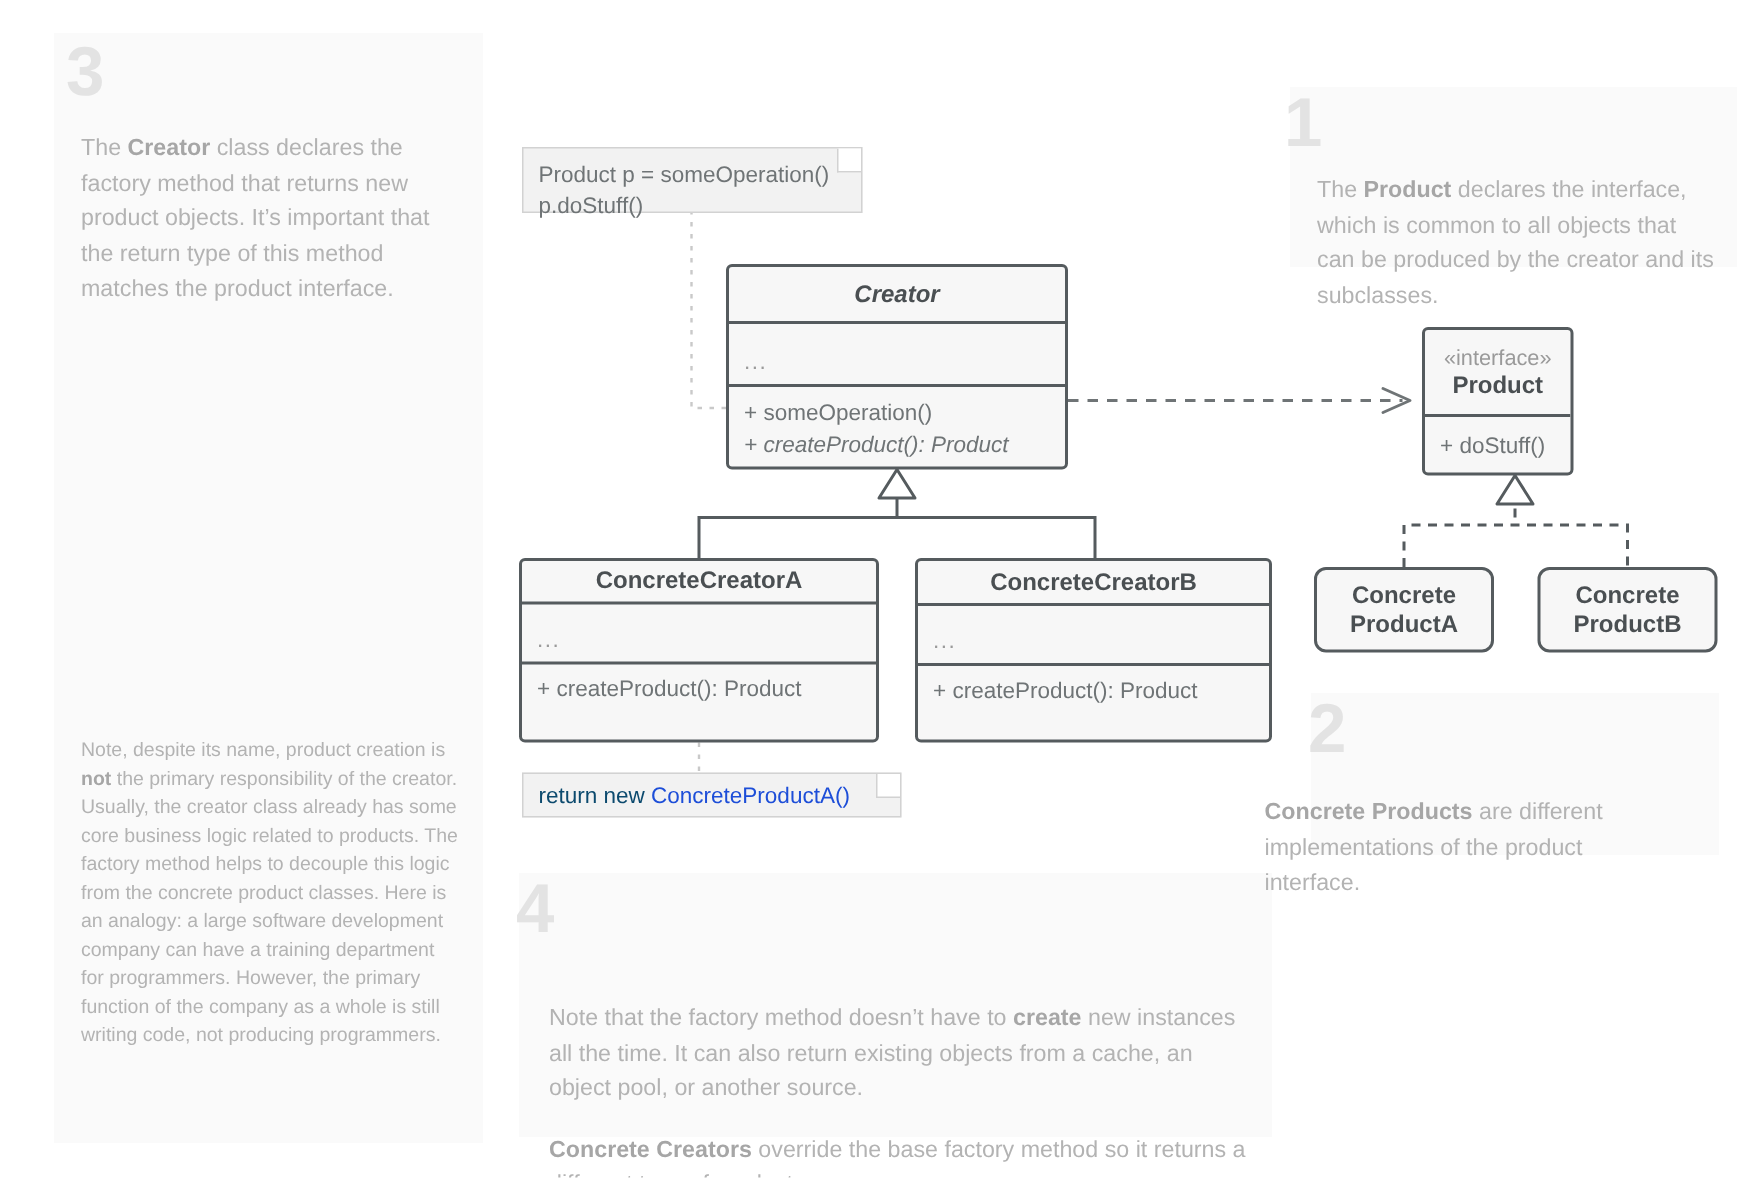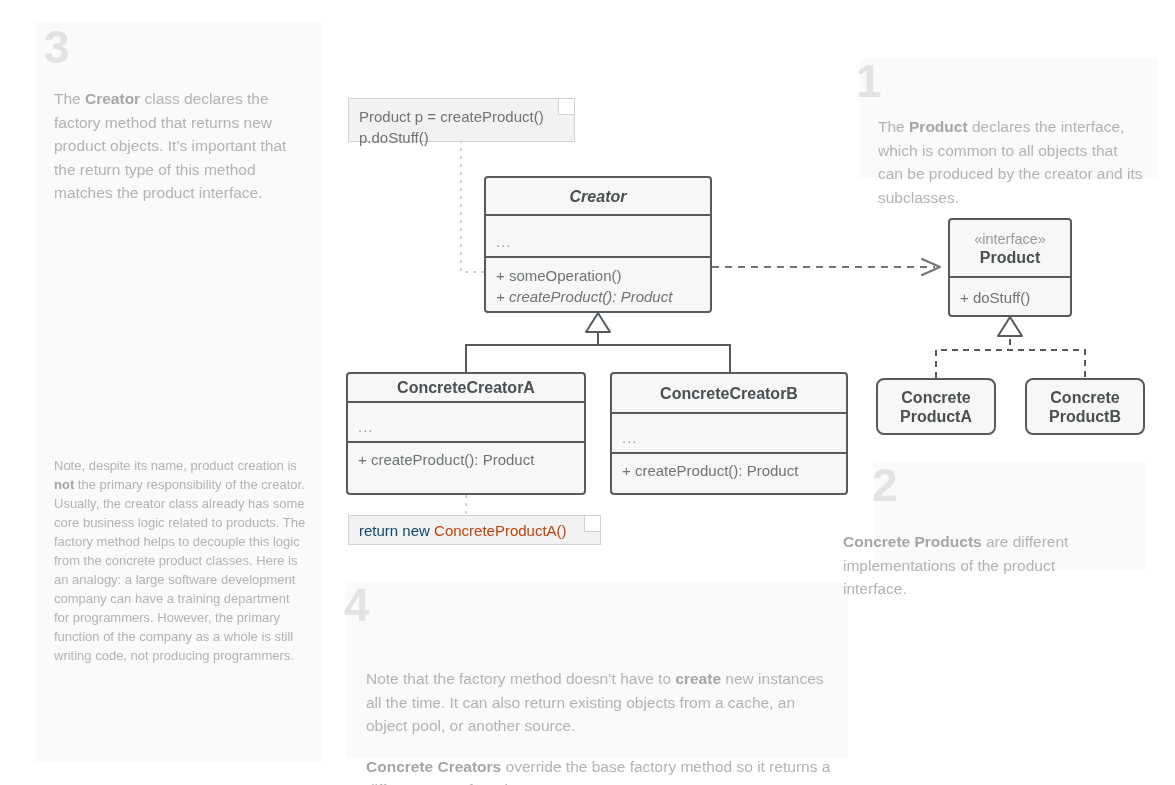--- a/index.html
+++ b/index.html
@@ -60,41 +60,41 @@
     background:#f2f2f2;border:1px solid #d2d2d2;
     color:#6f7476;font-size:15px;line-height:21px;
     padding:7px 10px 8px 10px;
   }
   .note .fold{
     position:absolute;top:0;right:0;width:15px;height:15px;
     background:#ffffff;
     border-left:1px solid #d2d2d2;border-bottom:1px solid #d2d2d2;
   }
   .note b{color:#0c4a6e;font-weight:normal;}
-  .note .dim{color:#c2410c;}
+  .note .dim{color:#1d4ed8;}
 
   
   svg.wires{position:absolute;left:0;top:0;width:1175px;height:785px;
     pointer-events:none;}
 </style>
 </head>
 <body>
 
 <div class="panel" style="left:36px;top:22px;width:286px;height:740px;"></div>
 <div class="panel" style="left:860px;top:58px;width:298px;height:120px;"></div>
 <div class="panel" style="left:874px;top:462px;width:272px;height:108px;"></div>
 <div class="panel" style="left:346px;top:582px;width:502px;height:176px;"></div>
 
 <div class="bignum" style="left:44px;top:24px;">3</div>
 <div class="ptext" style="left:54px;top:39px;width:250px;">
   <p>
     <span>The </span><b>Creator</b><span> class declares the factory method that returns new product objects. It’s important that the return type of this method matches the product interface.</span>
   </p>
 </div>
-<div class="ptext small" style="left:54px;top:408px;width:252px;">
+<div class="ptext small" style="left:54px;top:442px;width:252px;">
   <p>
     <span>Note, despite its name, product creation is </span><b>not</b><span> the primary responsibility of the creator. Usually, the creator class already has some core business logic related to products. The factory method helps to decouple this logic from the concrete product classes. Here is an analogy: a large software development company can have a training department for programmers. However, the primary function of the company as a whole is still writing code, not producing programmers.</span>
   </p>
 </div>
 
 <div class="bignum" style="left:856px;top:58px;">1</div>
 <div class="ptext" style="left:878px;top:67px;width:268px;">
   <p>
     <span>The </span><b>Product</b><span> declares the interface, which is common to all objects that can be produced by the creator and its subclasses.</span>
   </p>
@@ -141,62 +141,62 @@
 
   <g stroke="#555b5e" stroke-width="2" fill="none">
     <path d="M1010,317 L1010,350" stroke-dasharray="6,5"></path>
     <path d="M936,378 L936,350 L1085,350 L1085,378" stroke-dasharray="6,5"></path>
   </g>
   <polygon points="1010,317 998,336 1022,336" fill="#ffffff" stroke="#555b5e" stroke-width="2" stroke-linejoin="round"></polygon>
 </svg>
 
 <div class="note" style="left:348px;top:98px;width:227px;height:44px;">
   <span class="fold"></span>
-  <div>Product p = createProduct()</div>
+  <div>Product p = someOperation()</div>
   <div>p.doStuff()</div>
 </div>
 
 <div class="note" style="left:348px;top:515px;width:253px;height:30px;padding-top:4px;">
   <span class="fold"></span>
   <span><b>return new</b><span class="dim"> ConcreteProductA()</span></span>
 </div>
 
 <div class="umlbox" style="left:484px;top:176px;width:228px;height:137px;">
   <div class="sec title abstract" style="height:38px;">
     <span class="nm">Creator</span>
   </div>
   <div class="sec row dots" style="height:42px;">...</div>
   <div class="sec ops" style="height:53px;">
     <div>+ someOperation()</div>
     <div class="it">+ createProduct(): Product</div>
   </div>
 </div>
 
-<div class="umlbox" style="left:948px;top:218px;width:124px;height:99px;">
+<div class="umlbox" style="left:948px;top:218px;width:101px;height:99px;">
   <div class="sec title" style="height:58px;">
     <span class="stereo">«interface»</span>
     <span class="nm">Product</span>
   </div>
   <div class="sec ops" style="height:37px;padding-top:9px;">
     <div>+ doStuff()</div>
   </div>
 </div>
 
 <div class="umlbox" style="left:346px;top:372px;width:240px;height:123px;">
   <div class="sec title" style="height:29px;">
     <span class="nm">ConcreteCreatorA</span>
   </div>
   <div class="sec row dots" style="height:40px;">...</div>
   <div class="sec ops" style="height:37px;padding-top:6px;">
     <div>+ createProduct(): Product</div>
   </div>
 </div>
 
 <div class="umlbox" style="left:610px;top:372px;width:238px;height:123px;">
-  <div class="sec title" style="height:40px;">
+  <div class="sec title" style="height:30px;">
     <span class="nm">ConcreteCreatorB</span>
   </div>
   <div class="sec row dots" style="height:40px;">...</div>
   <div class="sec ops" style="height:37px;padding-top:6px;">
     <div>+ createProduct(): Product</div>
   </div>
 </div>
 
 <div class="umlbox" style="left:876px;top:378px;width:120px;height:57px;border-radius:8px;">
   <div class="sec title" style="height:100%;">

